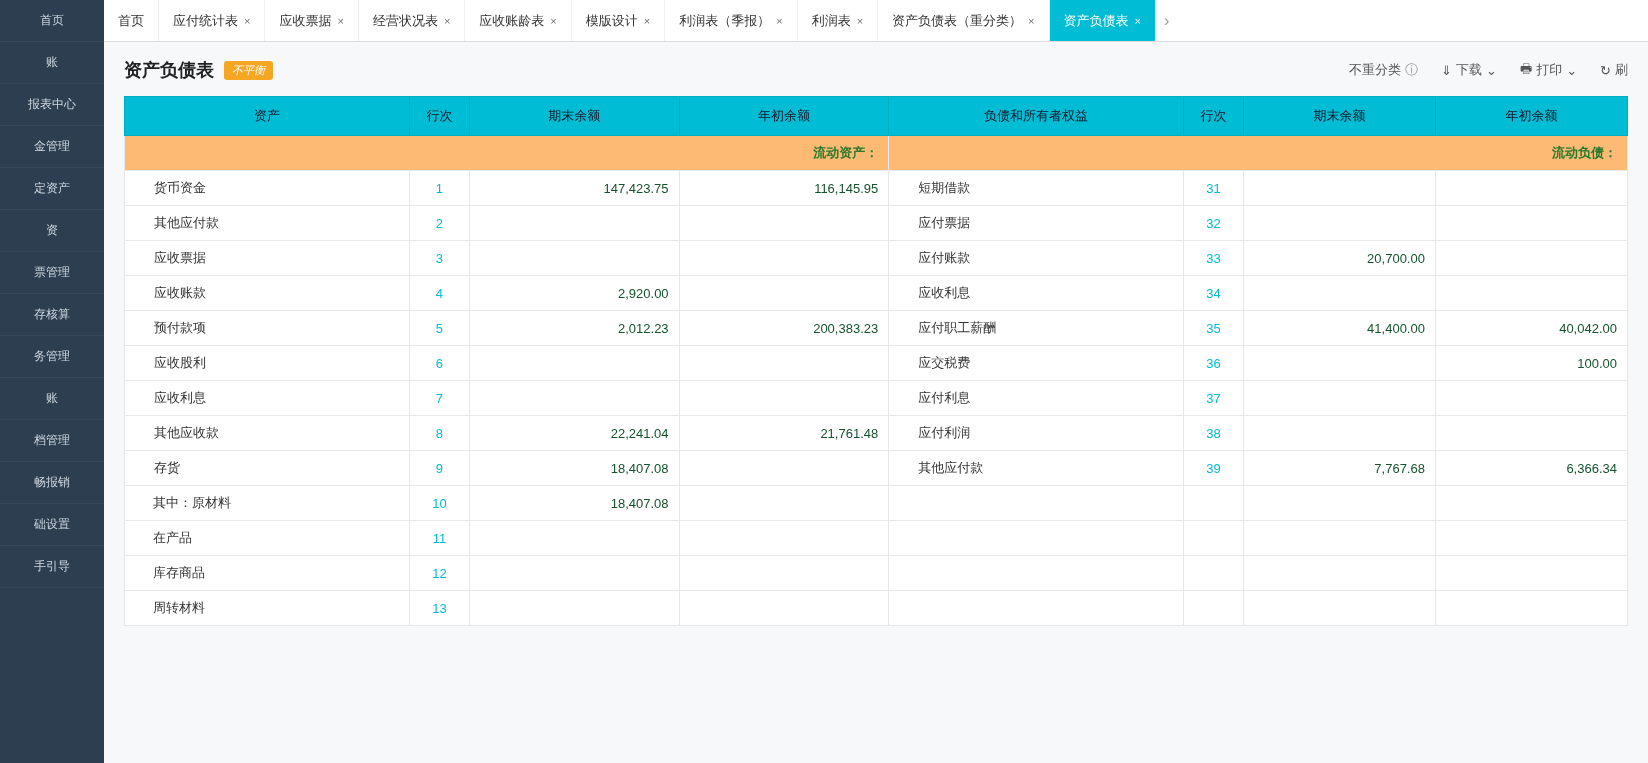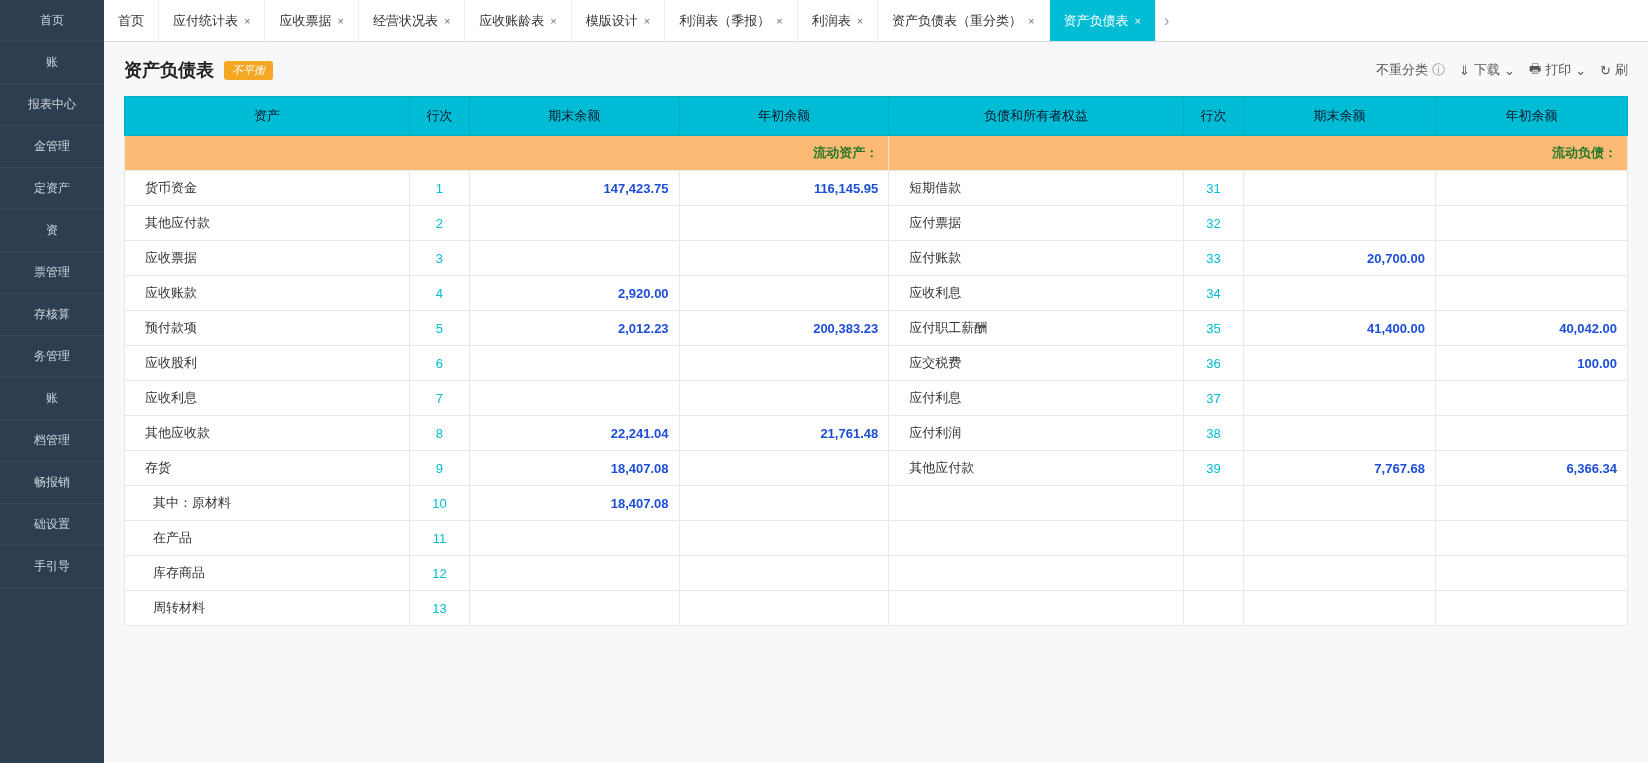--- a/index.html
+++ b/index.html
@@ -105,21 +105,21 @@
       background: #f5a623;
       color: #fff;
       font-size: 11px;
       padding: 2px 8px;
       border-radius: 3px;
       font-style: italic;
     }
     .page-actions {
       display: flex;
       align-items: center;
-      gap: 14px;
+      gap: 23px;
       font-size: 13px;
       color: #555;
     }
     .page-actions span { cursor: pointer; display: flex; align-items: center; gap: 4px; }
     .help-icon { color: #999; cursor: pointer; }
 
     
     .report-table {
       width: 100%;
       border-collapse: collapse;
@@ -140,23 +140,23 @@
       text-align: center;
       color: #333;
     }
     .report-table tr.section-header td {
       background: #fdba74;
       color: #2a7a2a;
       font-weight: bold;
       text-align: right;
       padding-left: 8px;
     }
-    .report-table td.text-left { text-align: left; padding-left: 20px; }
+    .report-table td.text-left { text-align: left; padding-left: 29px; }
     .report-table td.text-left.indent { padding-left: 28px; margin-left: 48px; }
-    .report-table td.number { text-align: right; color: #1d4ed8; font-weight: bold; }
+    .report-table td.number { text-align: right; color: #14532d; }
     .report-table td.row-num { color: #00bcd4; text-align: center; }
   </style>
 </head>
 <body>
 
 <div class="sidebar">
   <div class="sidebar-item"><span>首页</span></div>
   <div class="sidebar-item"><span>账</span></div>
   <div class="sidebar-item"><span>报表中心</span></div>
   <div class="sidebar-item"><span>金管理</span></div>

